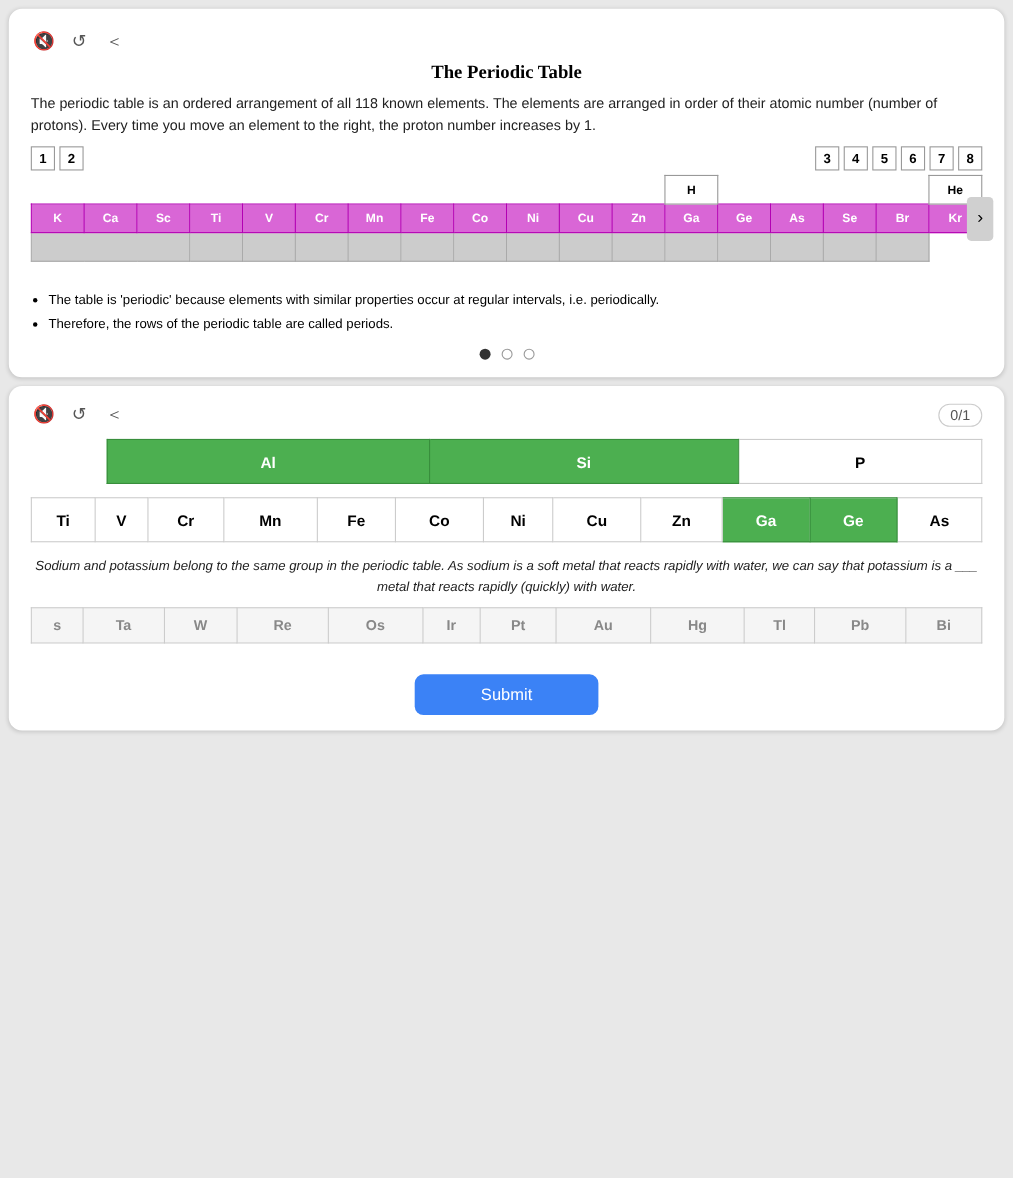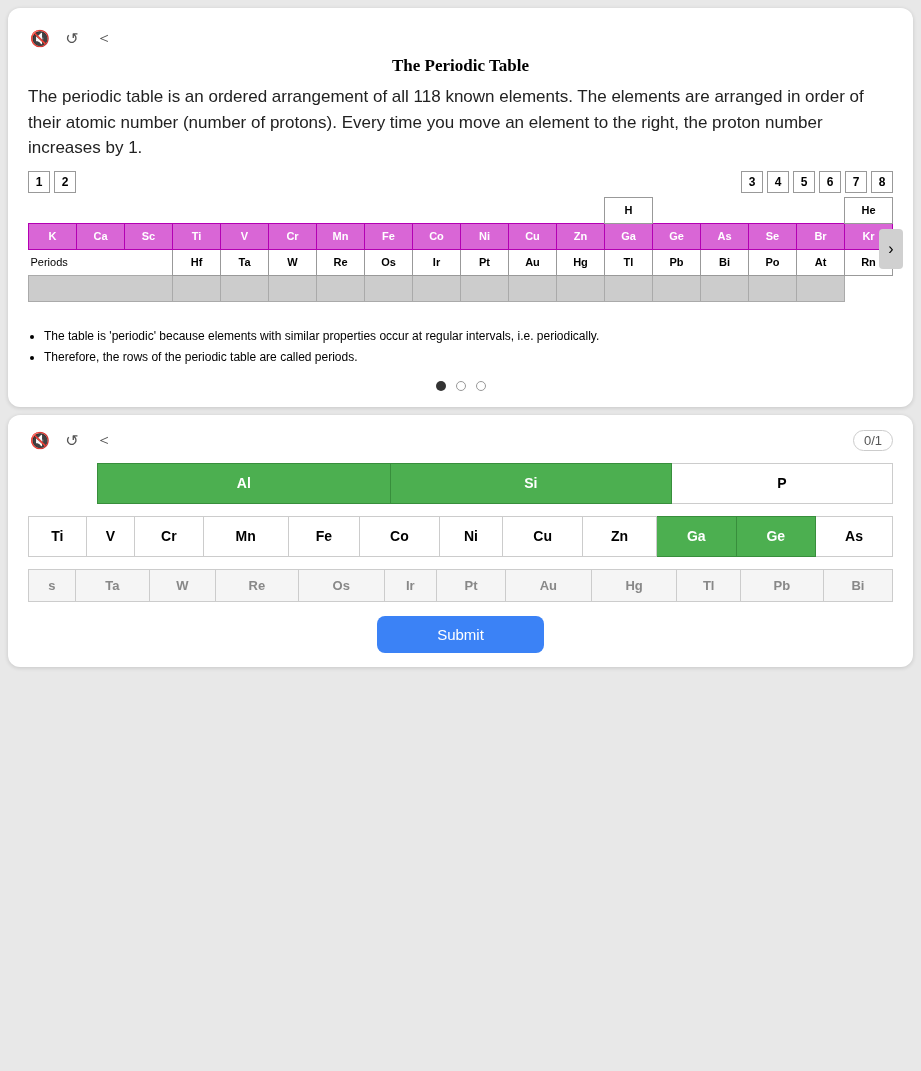--- a/index.html
+++ b/index.html
@@ -25,21 +25,21 @@
 
     .card-header {
       text-align: center;
       font-size: 17px;
       font-weight: bold;
       margin-bottom: 8px;
       font-family: Liberation Serif, serif;
     }
 
     .card-description {
-      font-size: 17px;
+      font-size: 13px;
       line-height: 1.5;
       color: #222;
       margin-bottom: 10px;
     }
 
     
     .period-numbers {
       display: flex;
       justify-content: space-between;
       margin-bottom: 4px;
@@ -244,21 +244,21 @@
 
     .blue-btn {
       background: #3b82f6;
       border: none;
       border-radius: 8px;
       padding: 10px 60px;
       color: white;
       font-size: 15px;
       cursor: pointer;
       display: block;
-      margin: 14px auto 0;
+      margin: 28px auto 0;
     }
   </style>
 </head>
 <body>
 
 <div class="card">
   <div class="card-icons">
     <div class="icon-btn">🔇</div>
     <div class="icon-btn">↺</div>
     <div class="icon-btn">＜</div>
@@ -311,38 +311,20 @@
         <td class="highlighted">Zn</td>
         <td class="highlighted">Ga</td>
         <td class="highlighted">Ge</td>
         <td class="highlighted">As</td>
         <td class="highlighted">Se</td>
         <td class="highlighted">Br</td>
         <td class="highlighted">Kr</td>
       </tr>
 
 
-      <tr>
-        <td class="periods-label" colspan="3">Periods</td>
-        <td>Hf</td>
-        <td>Ta</td>
-        <td>W</td>
-        <td>Re</td>
-        <td>Os</td>
-        <td>Ir</td>
-        <td>Pt</td>
-        <td>Au</td>
-        <td>Hg</td>
-        <td>Tl</td>
-        <td>Pb</td>
-        <td>Bi</td>
-        <td>Po</td>
-        <td>At</td>
-        <td>Rn</td>
-      </tr>
 
       <tr>
         <td style="background:#ccc;border-color:#aaa;" colspan="3"></td>
         <td style="background:#ccc;border-color:#aaa;"></td>
         <td style="background:#ccc;border-color:#aaa;"></td>
         <td style="background:#ccc;border-color:#aaa;"></td>
         <td style="background:#ccc;border-color:#aaa;"></td>
         <td style="background:#ccc;border-color:#aaa;"></td>
         <td style="background:#ccc;border-color:#aaa;"></td>
         <td style="background:#ccc;border-color:#aaa;"></td>
@@ -406,20 +388,21 @@
       <td>Ni</td>
       <td>Cu</td>
       <td>Zn</td>
       <td class="green-bg">Ga</td>
       <td class="green-bg">Ge</td>
       <td>As</td>
     </tr>
   </tbody>
     </table>
 
+  <div class="fill-text">Sodium and potassium belong to the same group in the periodic table. As sodium is a soft metal that reacts rapidly with water, we can say that potassium is a ___ metal that reacts rapidly (quickly) with water.</div>
 
   <table class="bottom-row-table">
     <tbody>
         <tr>
       <td>s</td>
       <td>Ta</td>
       <td>W</td>
       <td>Re</td>
       <td>Os</td>
       <td>Ir</td>

